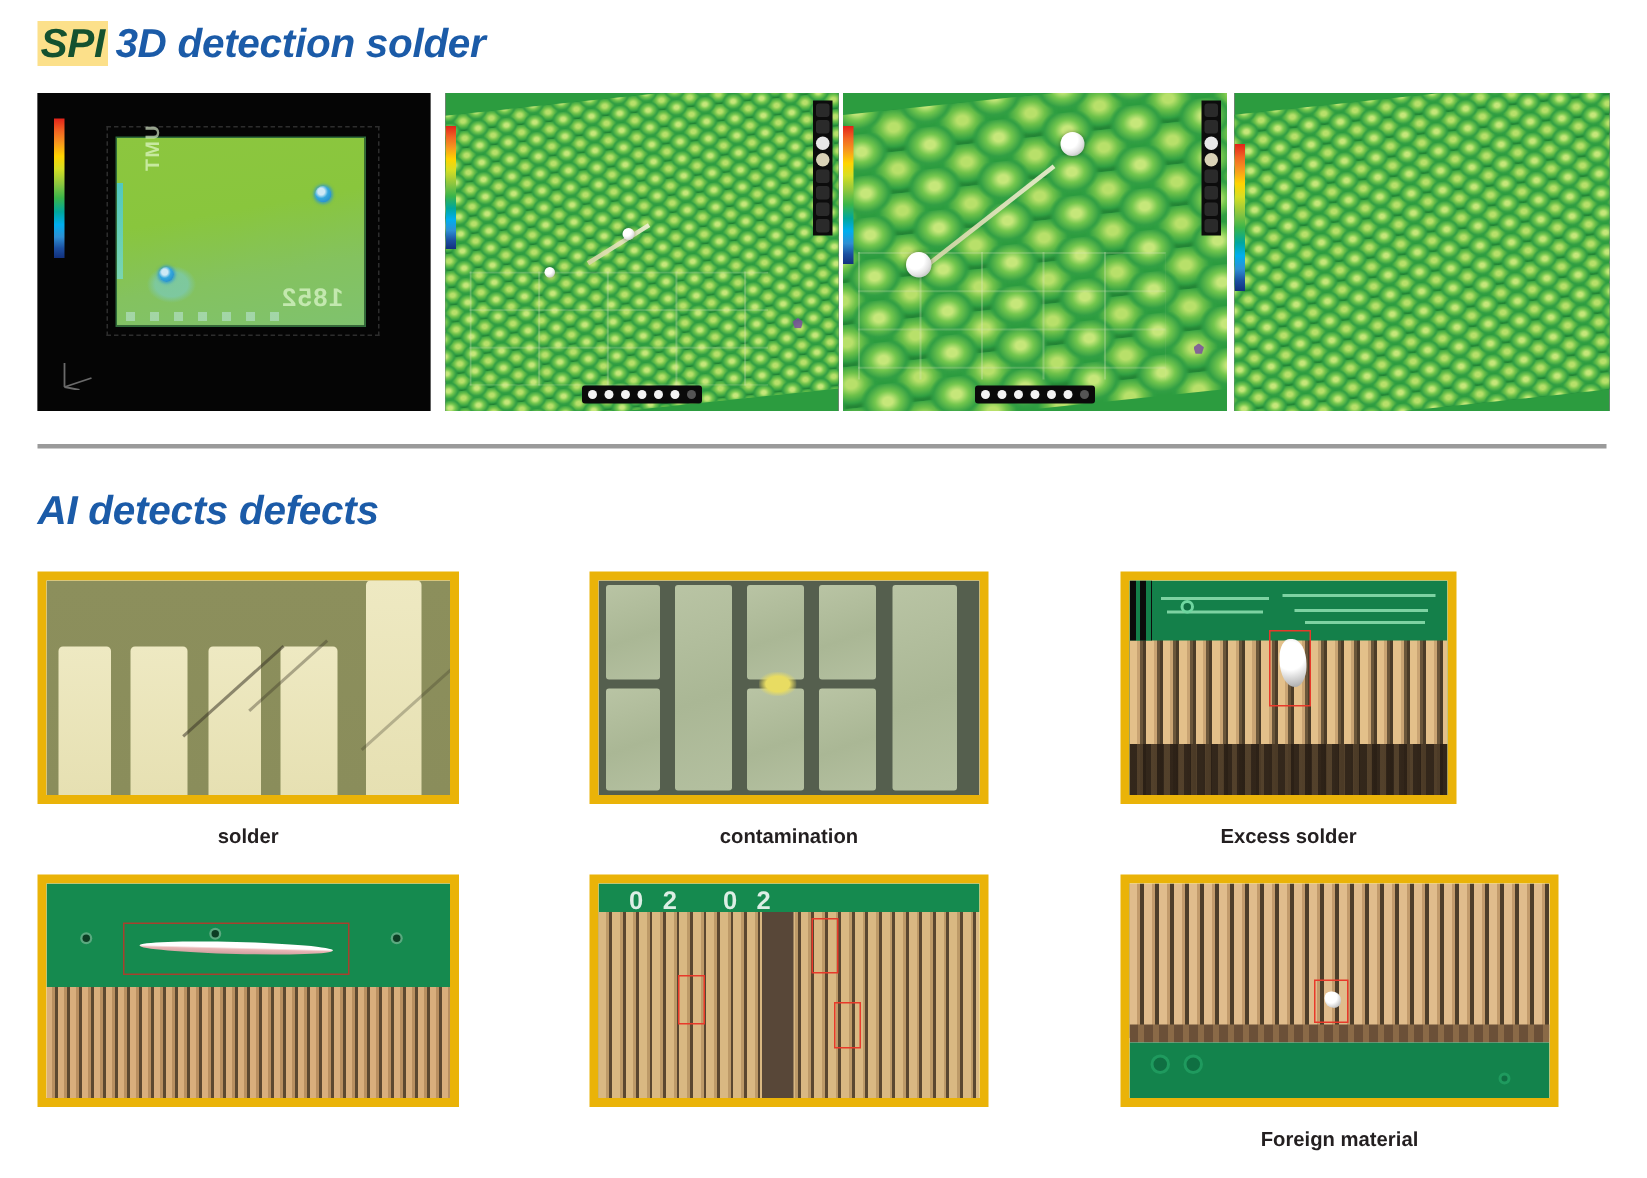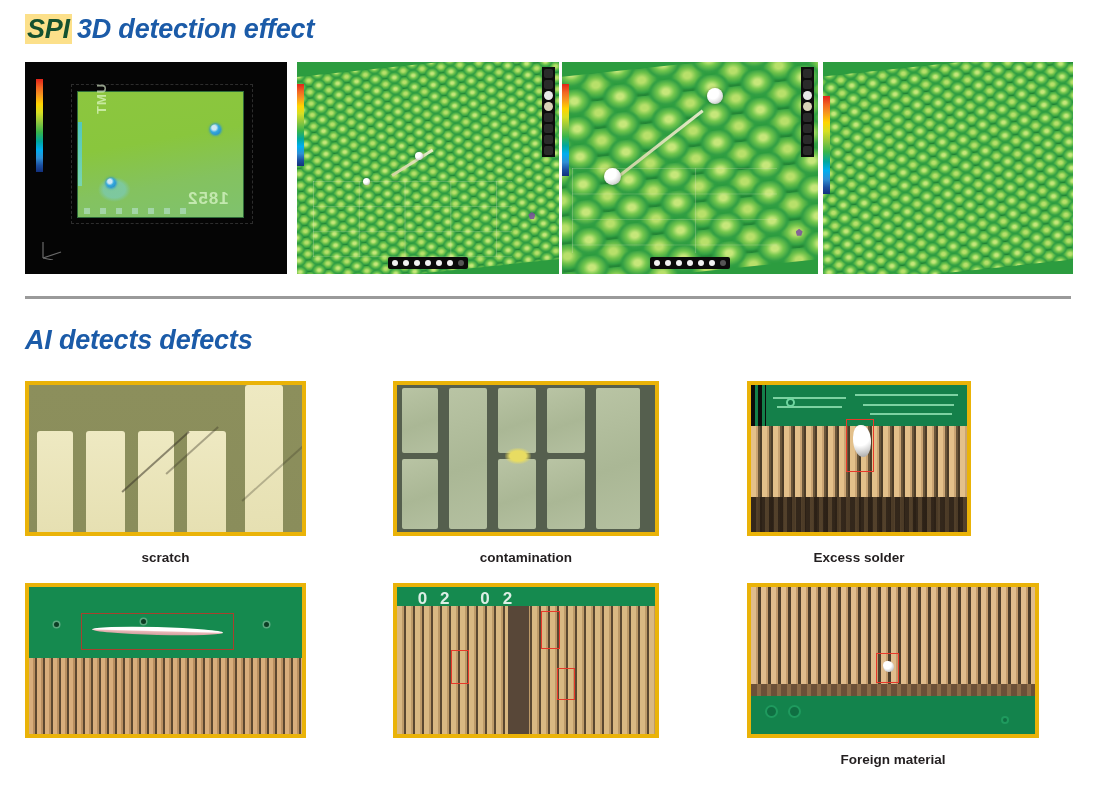--- a/index.html
+++ b/index.html
@@ -191,21 +191,21 @@
     display: flex; align-items: center; gap: 5px;
   }
   .htool-dot { width: 6px; height: 6px; border-radius: 50%; background: #f2f2f2; }
   .htool-dot.dim { background: #555; }
 
   
   .defect-grid { position: absolute; left: 25px; top: 381px; width: 1048px; }
   .defect-cell { position: absolute; }
   .defect-img {
     position: relative; width: 100%; height: 155px;
-    border: 4px solid #eab308;
+    border: 6px solid #eab308;
     overflow: hidden;
   }
   .defect-label {
     margin-top: 14px;
     text-align: center;
     font-size: 13.5px;
     font-weight: bold;
     color: #231f20;
     font-family: "Liberation Sans", sans-serif;
   }
@@ -277,21 +277,21 @@
     position: absolute; border-radius: 50%;
     border: 2px solid #1f9a5e; background: #0f6f42;
   }
 </style>
 </head>
 <body>
 
 <div class="page">
 
   <div class="section-title" id="title-spi">
-    <span class="hl">SPI</span><span>3D detection effect</span>
+    <span class="hl">SPI</span><span>3D detection solder</span>
   </div>
 
   <div class="spi-row">
 
     <div class="spi-img" id="spi-1">
       <div class="dark-bg"></div>
       <div class="cbar" id="cbar-1"></div>
       <div class="cbar-ticks">
         <span class="cbar-tick" style="top:0px"></span>
         <span class="cbar-tick" style="top:23px"></span>
@@ -392,21 +392,21 @@
         <div class="sc-bg"></div>
         <div class="sc-pad" style="left:3%;  width:13%;"></div>
         <div class="sc-pad" style="left:21%; width:14%;"></div>
         <div class="sc-pad" style="left:40%; width:13%;"></div>
         <div class="sc-pad" style="left:58%; width:14%;"></div>
         <div class="sc-pad tall" style="left:79%; width:14%;"></div>
         <div class="sc-line" style="left:34%; top:72%; width:90px; transform:rotate(-42deg);"></div>
         <div class="sc-line" style="left:50%; top:60%; width:70px; transform:rotate(-42deg); opacity:.7;"></div>
         <div class="sc-line" style="left:78%; top:78%; width:110px; transform:rotate(-42deg); opacity:.55;"></div>
       </div>
-      <div class="defect-label">scratch</div>
+      <div class="defect-label">solder</div>
     </div>
 
     <div class="defect-cell" style="left:368px; top:0px; width:266px;">
       <div class="defect-img">
         <div class="cm-bg"></div>
         <div class="cm-pad" style="left:2%;  top:2%;  width:14%; height:44%;"></div>
         <div class="cm-pad" style="left:2%;  top:50%; width:14%; height:48%;"></div>
         <div class="cm-pad" style="left:20%; top:2%;  width:15%; height:96%;"></div>
         <div class="cm-pad" style="left:39%; top:2%;  width:15%; height:44%;"></div>
         <div class="cm-pad" style="left:39%; top:50%; width:15%; height:48%;"></div>

